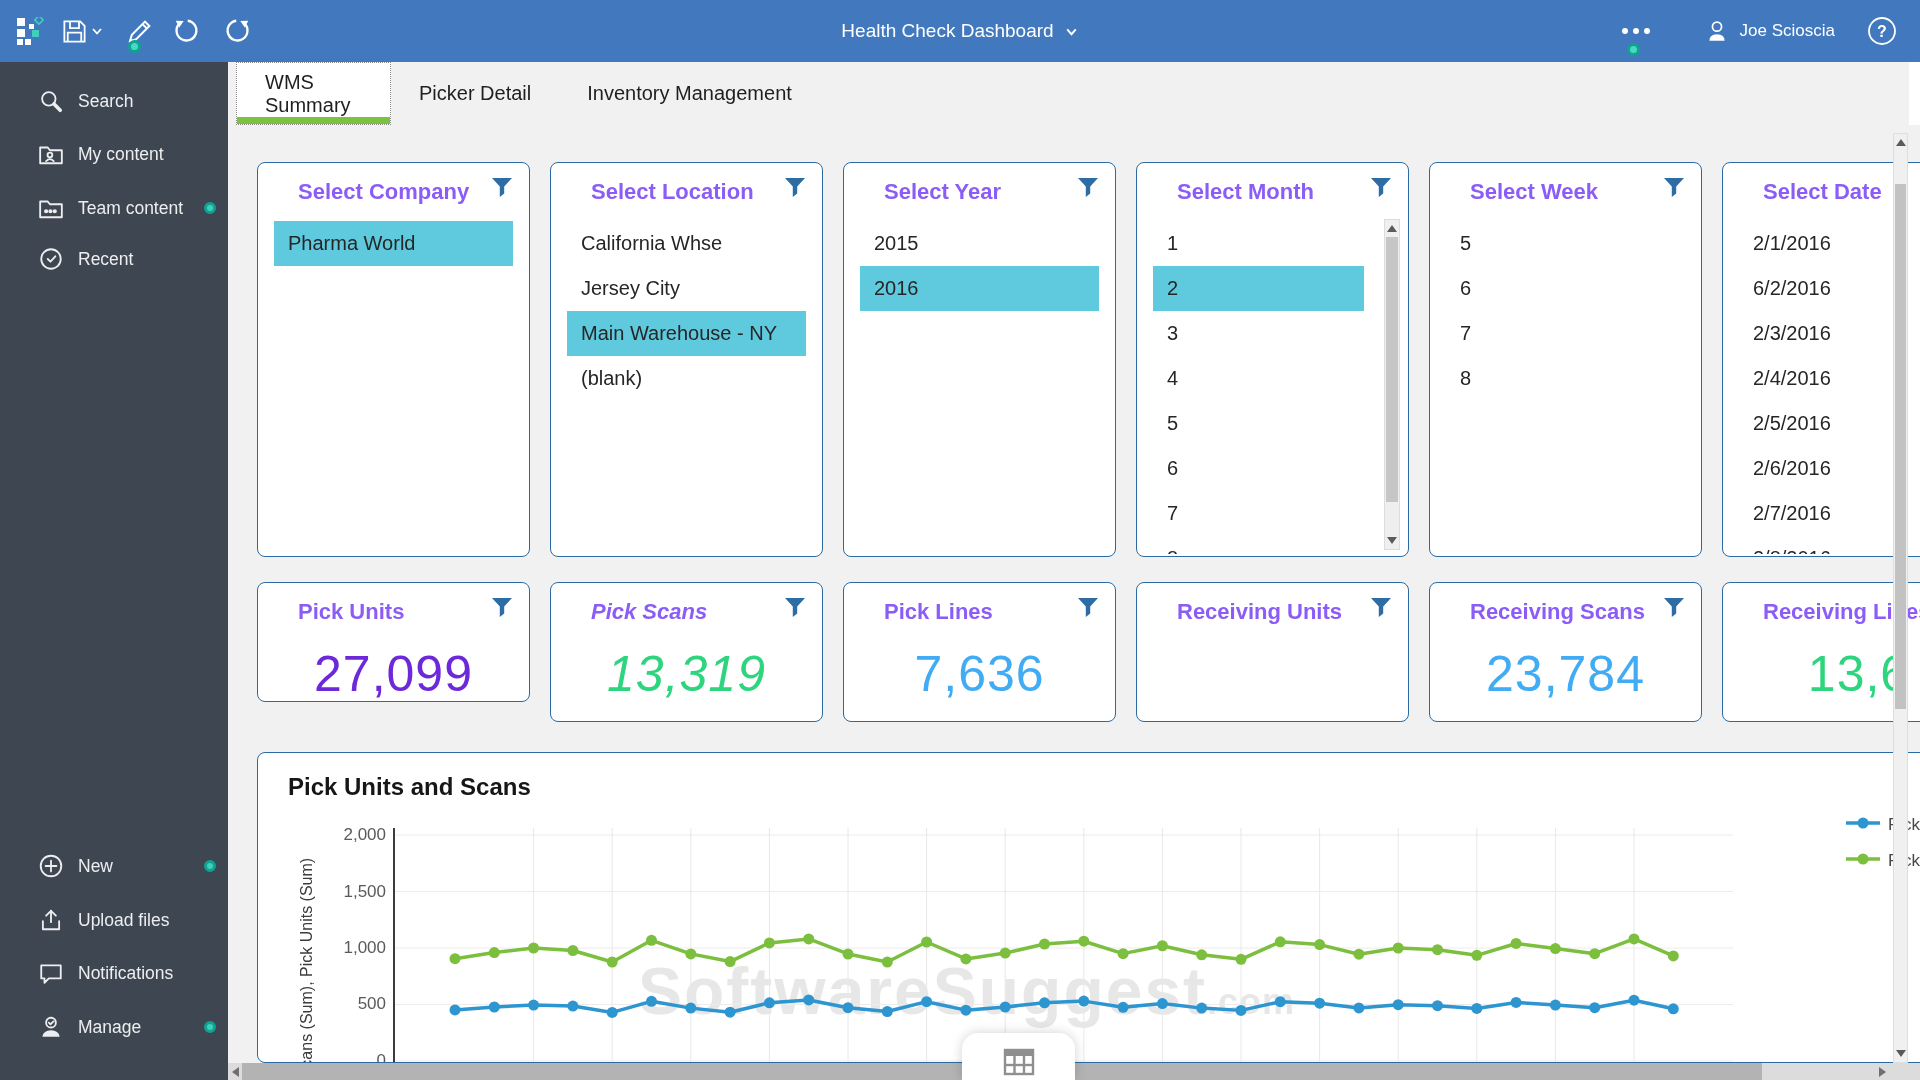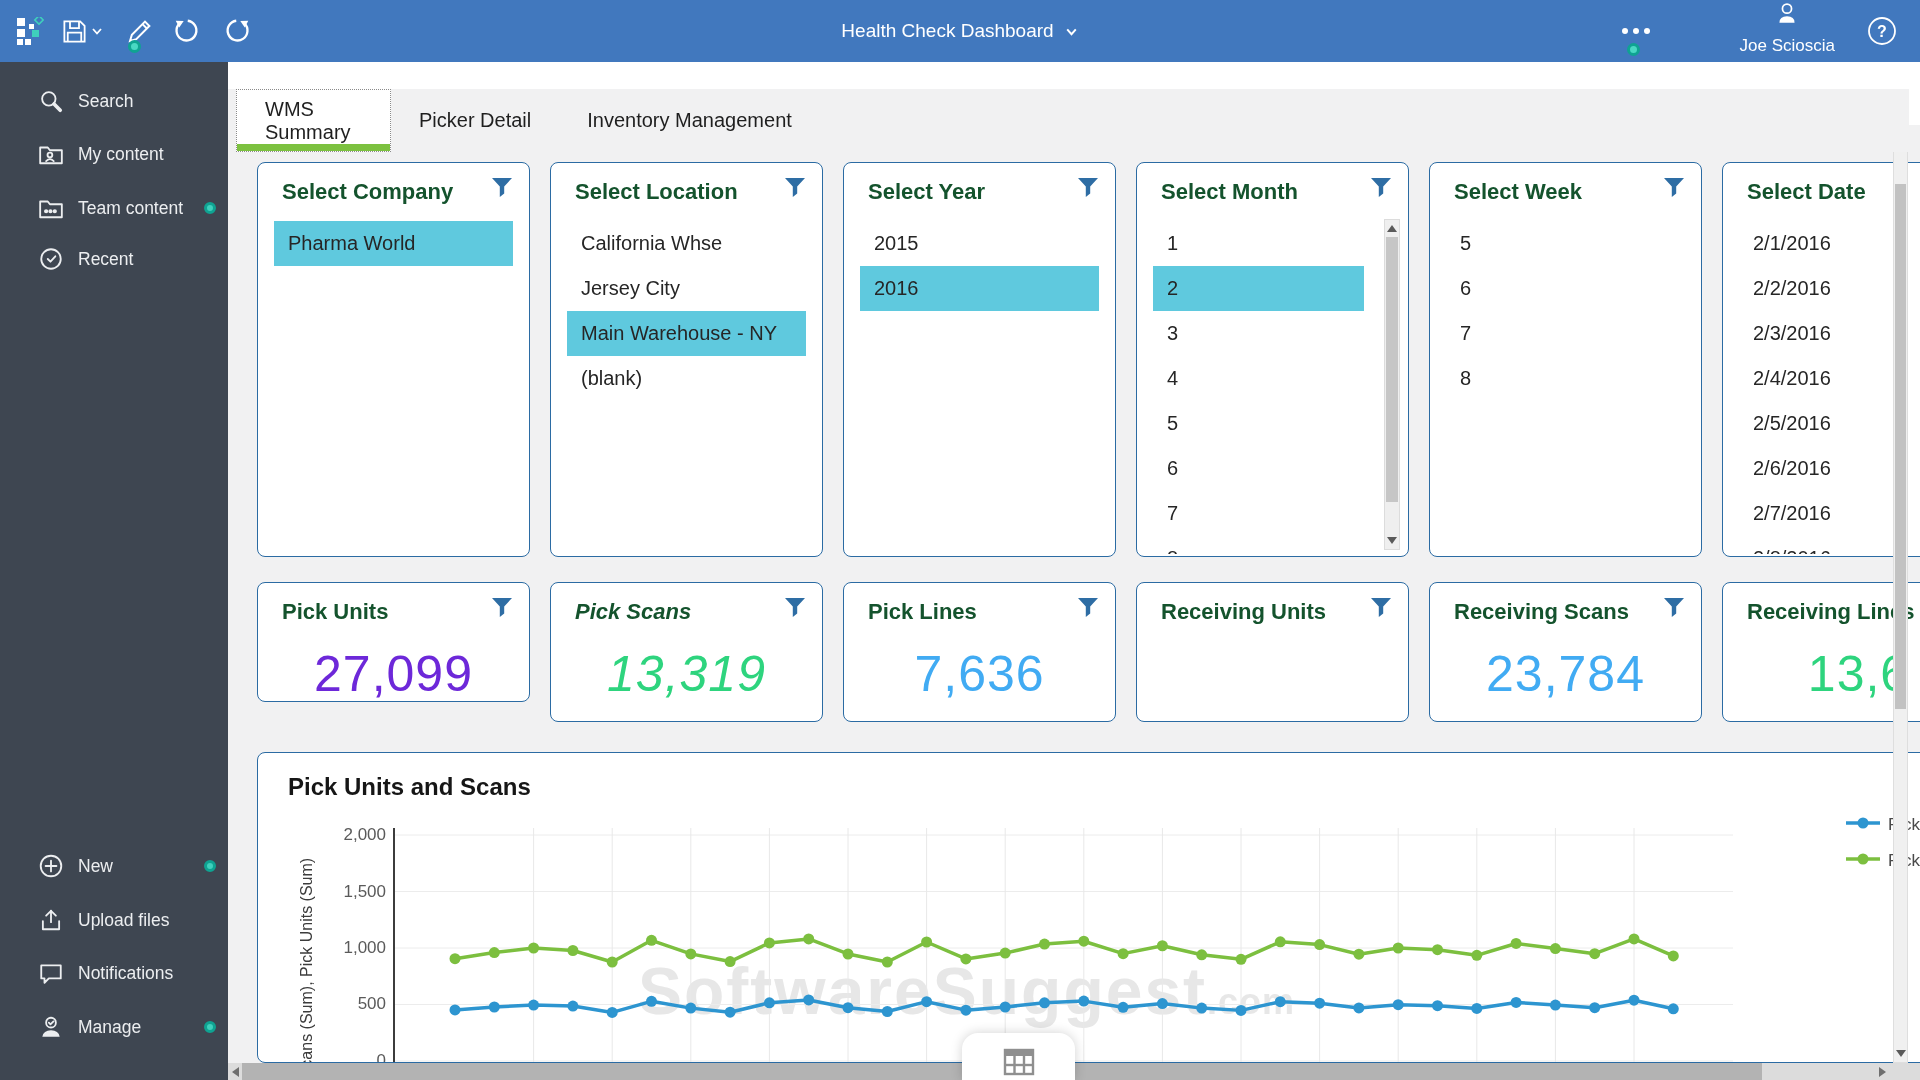--- a/index.html
+++ b/index.html
@@ -11,49 +11,49 @@
   #header { position:absolute; left:0; top:0; width:1920px; height:62px;
             background:#4178be; display:flex; align-items:center; z-index:50; }
   .hicon { position:absolute; top:0; height:62px; display:flex; align-items:center;
            justify-content:center; cursor:pointer; }
   .hdot { position:absolute; width:13px; height:13px; border-radius:50%;
           background:#49d8c3; border:3px solid #0fa392; }
   #h-title { position:absolute; left:0; right:0; top:0; height:62px;
              display:flex; align-items:center; justify-content:center; gap:10px;
              color:#fff; font-size:19px; }
   #h-user { position:absolute; right:85px; top:0; height:62px; display:flex;
-            align-items:center; gap:10px; color:#fff; font-size:17px;flex-direction:column; }
+            align-items:center; gap:10px; color:#fff; font-size:17px; }
 
   
   #sidebar { position:absolute; left:0; top:62px; width:228px; bottom:0;
              background:#3e4651; z-index:40; }
   .side-item { position:absolute; left:0; width:228px; height:46px;
                display:flex; align-items:center; cursor:pointer; color:#eceef0;
                font-size:17.5px; }
   .side-item .sicon { width:26px; margin-left:38px; margin-right:14px; display:flex; }
   .sbadge { position:absolute; right:12px; width:12px; height:12px; border-radius:50%;
             background:#3fd0bc; border:3px solid #0fa392; }
 
   
   #tabbar { position:absolute; left:228px; top:62px; right:11px; height:63px;
-            background:#f1f1f2; display:flex; align-items:stretch; z-index:30;margin-top:27px; }
+            background:#f1f1f2; display:flex; align-items:stretch; z-index:30; }
   .tab { position:relative; display:flex; align-items:center; justify-content:center;
          font-size:20px; color:#1f1f1f; cursor:pointer; padding:0 28px; }
   .tab.active { background:#fff; border:1px dotted #8a8a8a; margin-left:8px; width:155px; }
   .tab.active .underline { position:absolute; left:0; right:0; bottom:0; height:7px;
                            background:#7cc140; }
 
   
   #content { position:absolute; left:228px; top:125px; right:0; bottom:0;
              background:#f1f1f2; overflow:hidden; z-index:20; }
 
   .card { position:absolute; background:#fff; border:1px solid #2b6ba3;
           border-radius:8px; }
-  .card-title { position:absolute; left:24px; top:16px; font-size:22px;
-                font-weight:bold; color:#14532d; white-space:nowrap; }
+  .card-title { position:absolute; left:40px; top:16px; font-size:22px;
+                font-weight:bold; color:#8b5cf6; white-space:nowrap; }
   .funnel { position:absolute; right:16px; top:14px; cursor:pointer; }
 
   .f-list { position:absolute; left:0; right:0; top:58px; bottom:2px; overflow:hidden; }
   .f-row { position:relative; height:45px; margin:0 16px; display:flex;
            align-items:center; cursor:pointer; font-size:20px; color:#262626; }
   .f-row span { padding-left:14px; white-space:nowrap; }
   .f-row.sel { background:#5fc9de; }
   .f-row.narrow { margin-right:44px; }
 
   .card-sb { position:absolute; right:8px; top:56px; bottom:6px; width:16px;
@@ -392,21 +392,21 @@
           </div>
         </div>
       </div>
       <div class="card" style="left: 1494px; top: 37px; width: 273px; height: 395px;">
         <div class="card-title">Select Date</div>
         <div class="f-list">
           <div class="f-row">
             <span>2/1/2016</span>
           </div>
           <div class="f-row">
-            <span>2/2/2016</span>
+            <span>6/2/2016</span>
           </div>
           <div class="f-row">
             <span>2/3/2016</span>
           </div>
           <div class="f-row">
             <span>2/4/2016</span>
           </div>
           <div class="f-row">
             <span>2/5/2016</span>
           </div>

